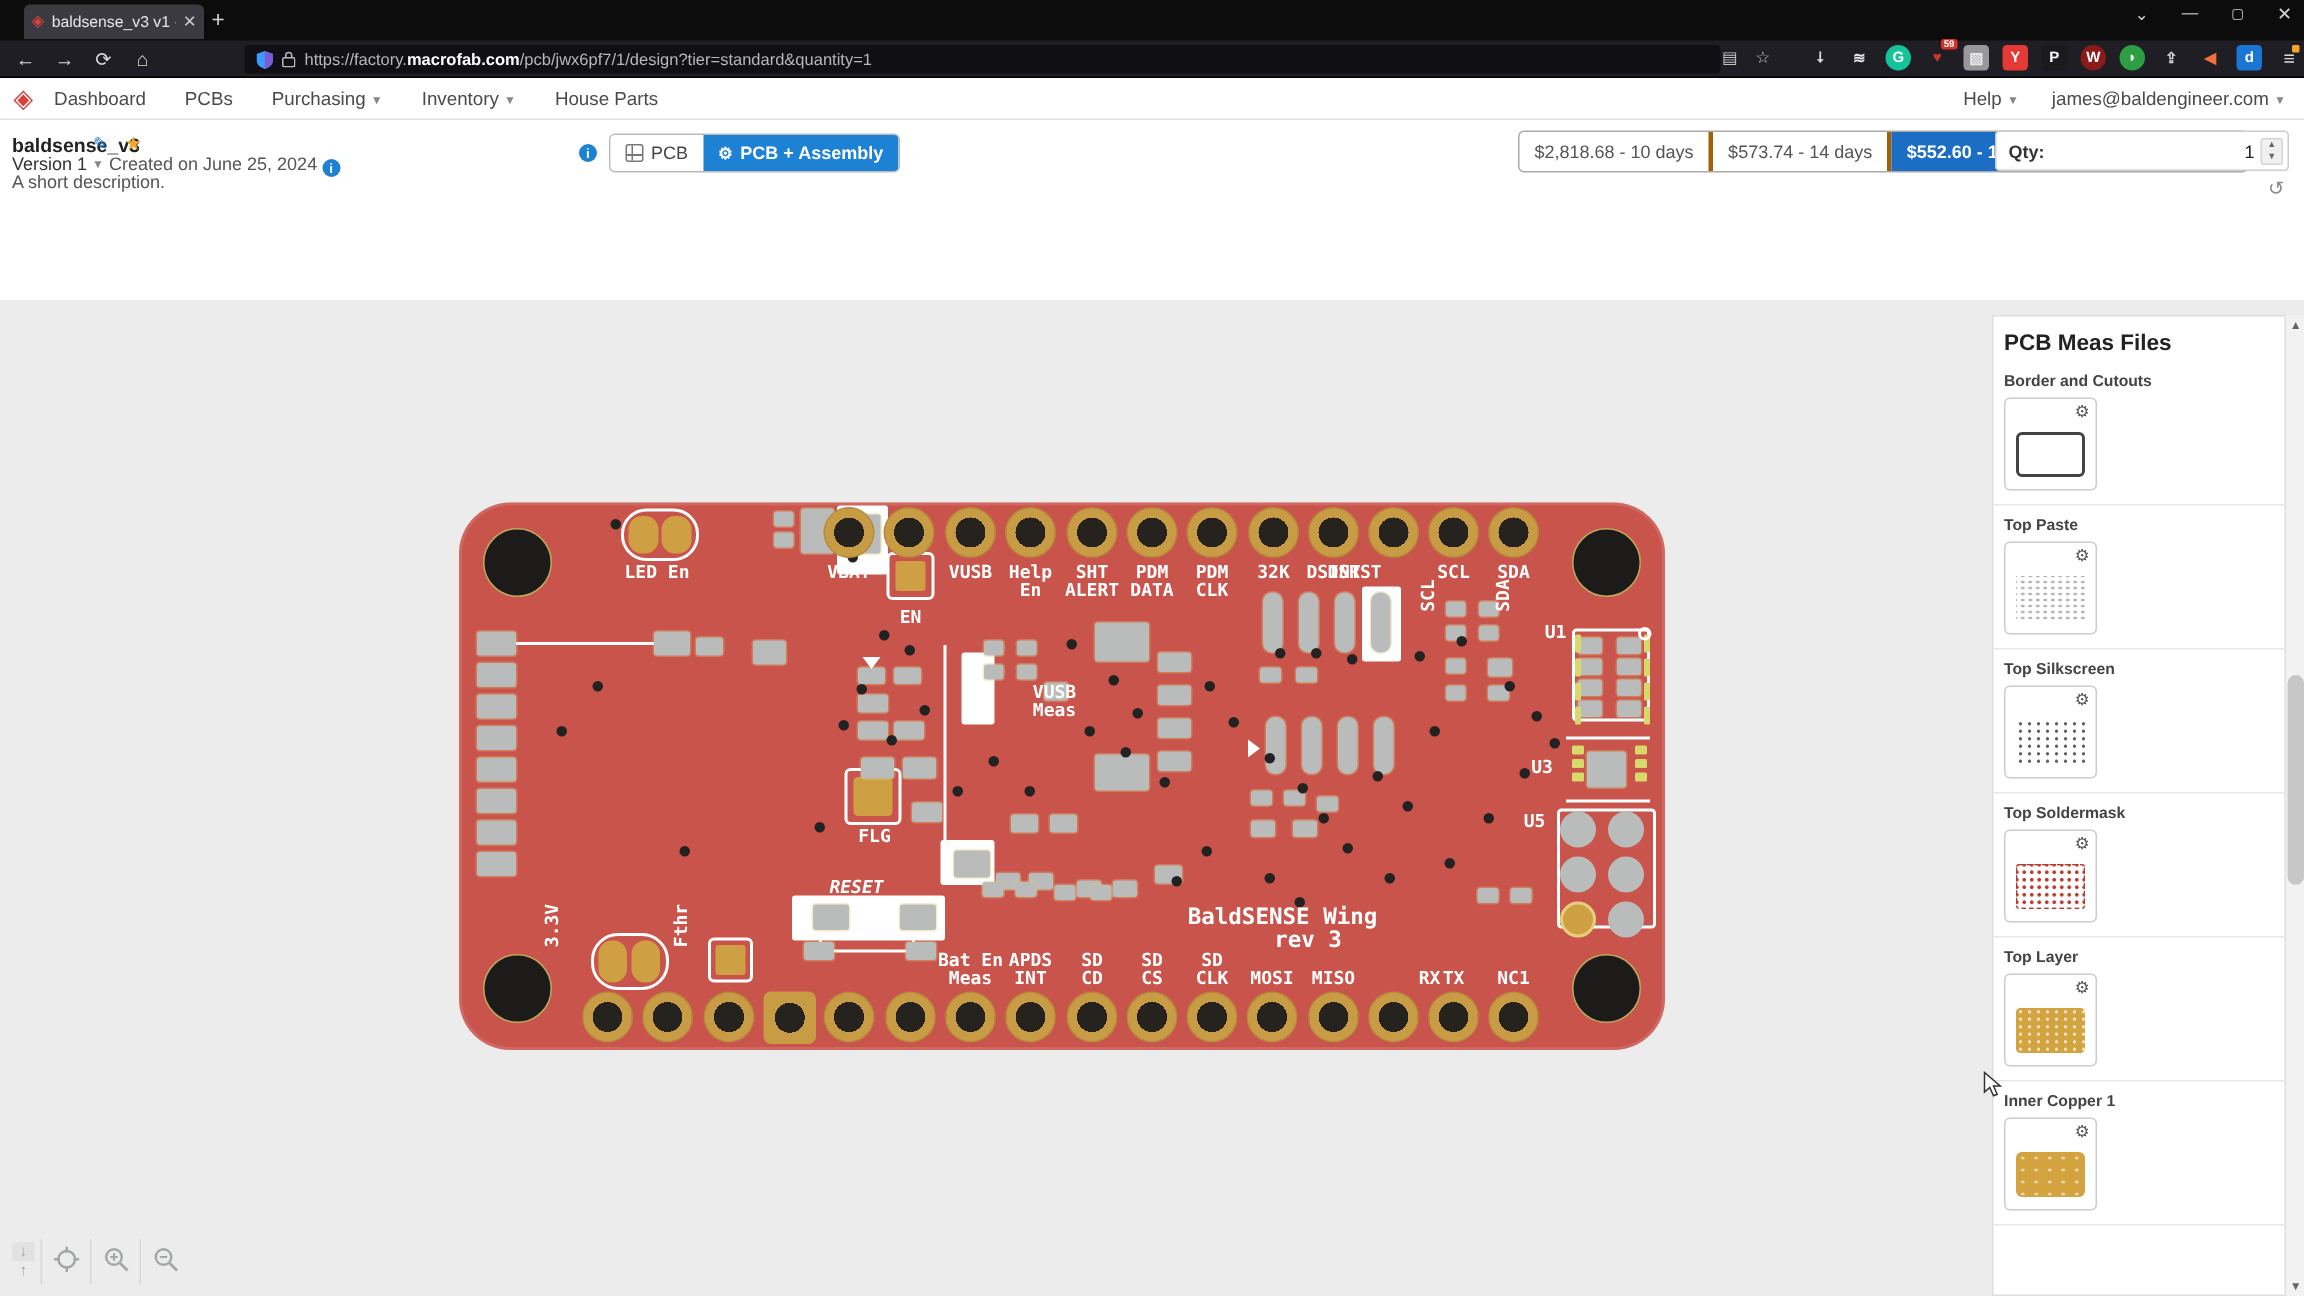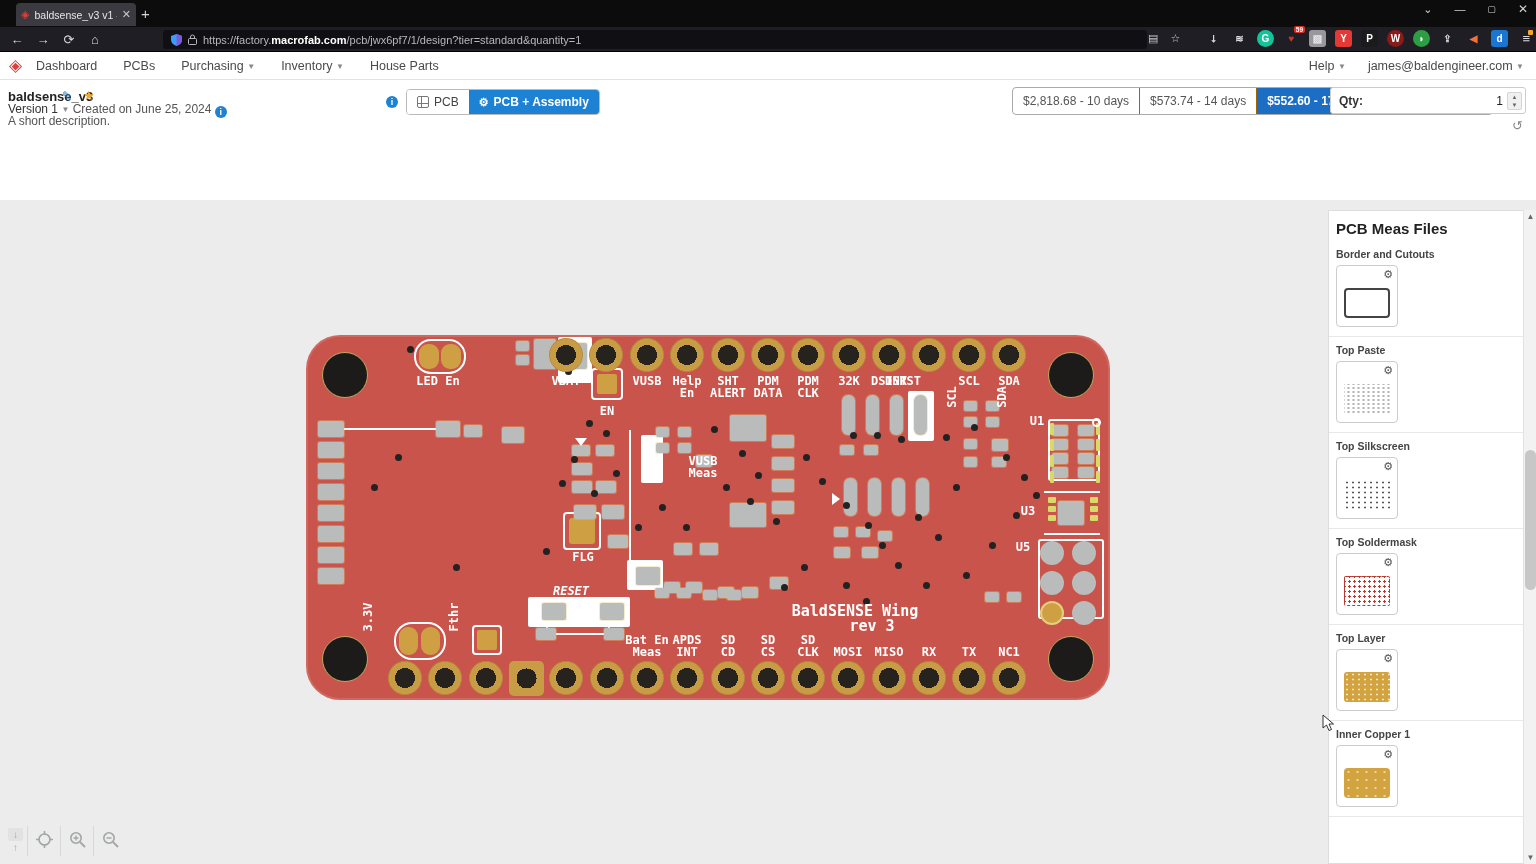--- a/index.html
+++ b/index.html
@@ -52,21 +52,21 @@
     font-size:9px; text-align:center; line-height:12px; font-weight:bold; vertical-align:-2px; }
   .toggle-wrap { position:absolute; left:386px; top:9px; display:flex; align-items:center; gap:8px; }
   .btn-group { display:flex; border:1px solid #b9b9b9; border-radius:4px; overflow:hidden; background:#fff; }
   .tg-btn { font-size:12px; color:#444; padding:5px 10px; display:flex; align-items:center; gap:5px; background:#fff; }
   .tg-btn.sel { background:#1d82d4; color:#fff; font-weight:bold; }
   .chipicon { display:inline-block; width:12px; height:12px; border:1.5px solid #777; border-radius:2px;
     background:linear-gradient(90deg,#777 1px,transparent 1px) 3px 0/4px 100% no-repeat,
                linear-gradient(0deg,#777 1px,transparent 1px) 0 3px/100% 4px no-repeat; }
   .armicon { font-size:11px; }
   .prices { position:absolute; left:1012px; top:7px; display:flex; border:1px solid #aaa; border-radius:4px; overflow:hidden; background:#fff; }
-  .price { font-size:12px; color:#555; padding:6px 10px; border-right:1px solid #a16207; white-space:nowrap; }
+  .price { font-size:12px; color:#555; padding:6px 10px; border-right:3px solid #a16207; white-space:nowrap; }
   .price:last-child { border-right:none; }
   .price.sel { background:#1b6ec4; color:#fff; font-weight:bold; }
   .qtybox { position:absolute; left:1330px; top:7px; width:196px; height:27px; border:1px solid #ccc; border-radius:3px;
     background:#fff; display:flex; align-items:center; }
   .qtybox .lbl { font-size:12px; font-weight:bold; color:#333; margin-left:8px; }
   .qtybox .val { position:absolute; right:22px; font-size:12px; color:#222; }
   .spin { position:absolute; right:3px; top:4px; width:15px; height:18px; background:#f0f0f0; border:1px solid #d5d5d5;
     border-radius:2px; font-size:6px; color:#666; text-align:center; line-height:8px; }
   .undo { position:absolute; left:1512px; top:38px; color:#8a8a8a; font-size:13px; }
 
@@ -495,21 +495,21 @@
         <div class="silk" style="left: 462px; bottom: 42px;">SD
 CS</div>
         <div class="pin" style="left: 485px; top: 326px;"></div>
         <div class="silk" style="left: 502px; bottom: 42px;">SD
 CLK</div>
         <div class="pin" style="left: 525px; top: 326px;"></div>
         <div class="silk" style="left: 542px; bottom: 42px;">MOSI</div>
         <div class="pin" style="left: 566px; top: 326px;"></div>
         <div class="silk" style="left: 583px; bottom: 42px;">MISO</div>
         <div class="pin" style="left: 606px; top: 326px;"></div>
-        <div class="silk" style="left: 623px; bottom: 42px; text-align: right;">RX</div>
+        <div class="silk" style="left: 647px; bottom: 42px; text-align: right;">RX</div>
         <div class="pin" style="left: 646px; top: 326px;"></div>
         <div class="silk" style="left: 663px; bottom: 42px;">TX</div>
         <div class="pin" style="left: 686px; top: 326px;"></div>
         <div class="silk" style="left: 703px; bottom: 42px;">NC1</div>
         <div class="silk" style="left: 132px; top: 40px;">LED En</div>
         <div class="silk" style="left: 301px; top: 70px;">EN</div>
         <div class="silk" style="left: 397px; top: 120px;">VUSB
 Meas</div>
         <div class="silk" style="left: 277px; top: 216px;">FLG</div>
         <div class="silk" style="left: 265px; top: 250px; font-style: italic;">RESET</div>

